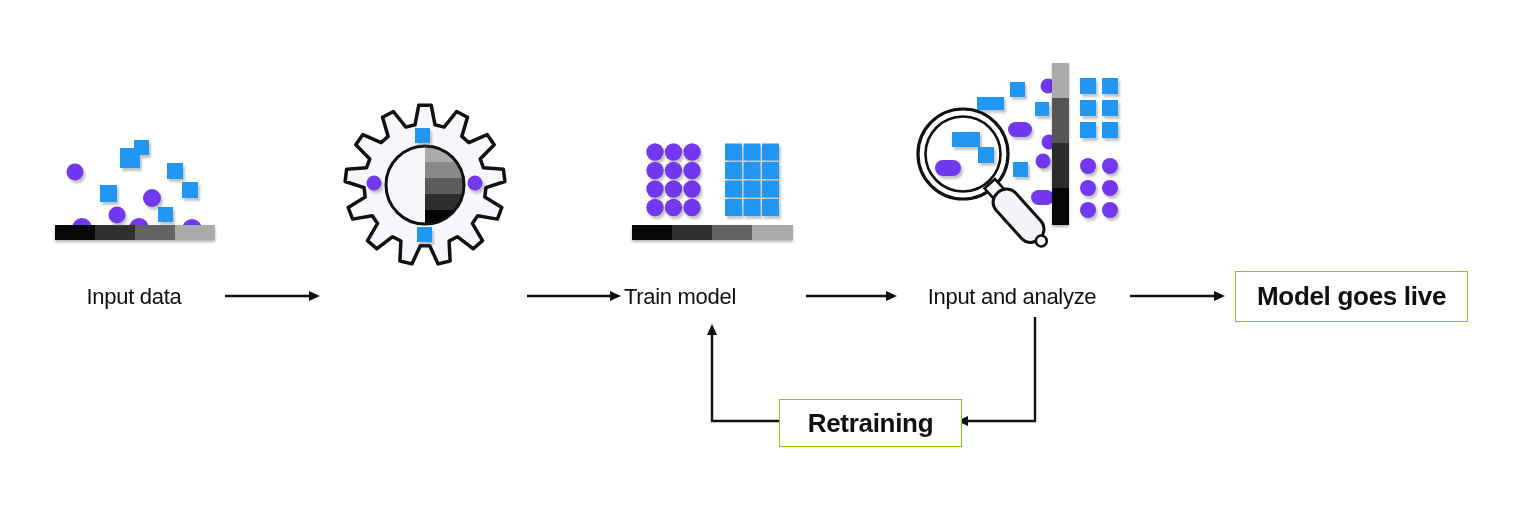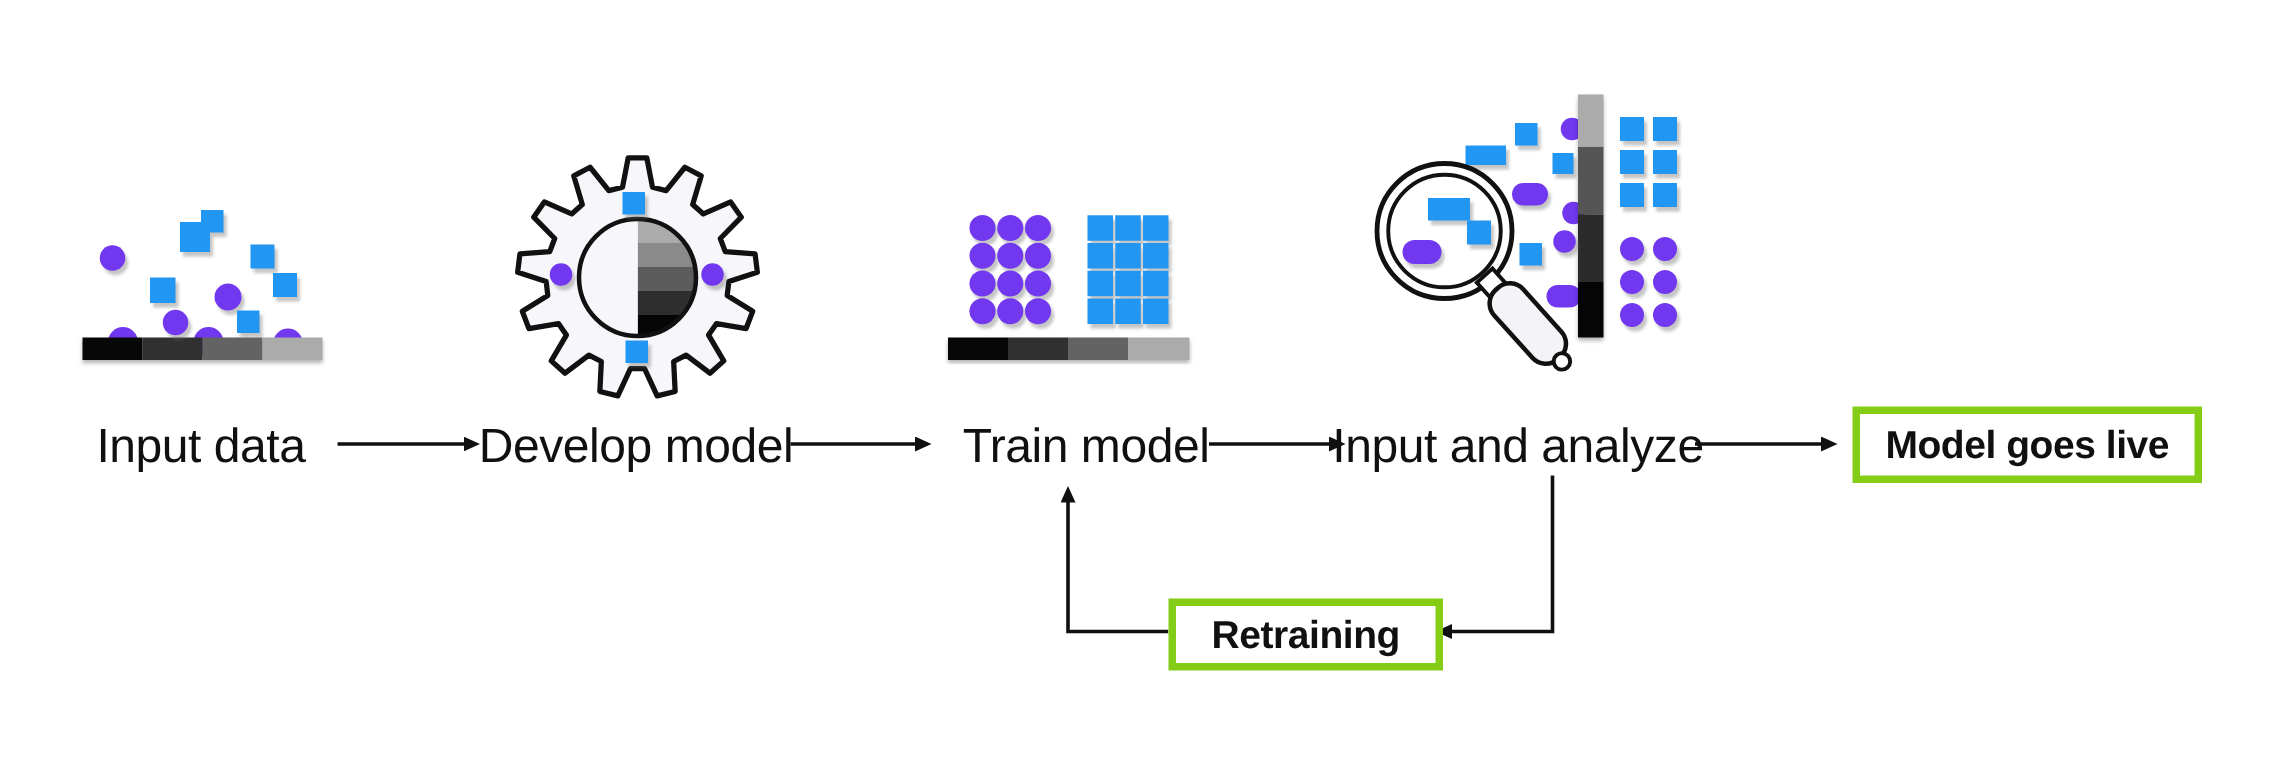--- a/index.html
+++ b/index.html
@@ -5,24 +5,24 @@
   html,body{margin:0;padding:0;background:#ffffff;}
   .canvas{
     position:relative;width:1526px;height:515px;background:#ffffff;overflow:hidden;
     font-family:"Liberation Sans",sans-serif;color:#101010;
   }
   .icon{position:absolute;}
   .sh{filter:drop-shadow(2px 3px 1px rgba(110,110,110,0.40));}
   .barsh{filter:drop-shadow(0 2px 1.5px rgba(0,0,0,0.30));}
   .stage-label{
     position:absolute;top:282px;transform:translateX(-50%);
-    font-size:32px;line-height:30px;letter-spacing:-0.3px;white-space:nowrap;color:#101010;
+    font-size:22px;line-height:30px;letter-spacing:-0.3px;white-space:nowrap;color:#101010;
   }
   .flow-box{
-    position:absolute;box-sizing:border-box;background:#ffffff;border:5px solid #84cc16;
+    position:absolute;box-sizing:border-box;background:#ffffff;border:1px solid #84cc16;
     display:flex;align-items:center;justify-content:center;
     font-weight:bold;font-size:26px;letter-spacing:-0.3px;white-space:nowrap;color:#101010;
   }
   #box-live{left:1235px;top:271px;width:233px;height:51px;}
   #box-retraining{left:779px;top:399px;width:183px;height:48px;}
   #arrows{position:absolute;left:0;top:0;pointer-events:none;}
 </style>
 </head>
 <body>
 
@@ -173,22 +173,21 @@
       <path d="M225,296 H310" marker-end="url(#ah)"></path>
       <path d="M527,296 H611" marker-end="url(#ah)"></path>
       <path d="M806,296 H887" marker-end="url(#ah)"></path>
       <path d="M1130,296 H1215" marker-end="url(#ah)"></path>
       <path d="M1035,317 L1035,421 L967,421" marker-end="url(#ah)"></path>
       <path d="M779,421 L712,421 L712,334" marker-end="url(#ah)"></path>
     </g>
   </svg>
 
   <div class="stage-label" style="left:134px">Input data</div>
-  <div class="stage-label" style="left:424px">Develop model</div>
-  <div class="stage-label" style="left:724px">Train model</div>
+  <div class="stage-label" style="left:680px">Train model</div>
   <div class="stage-label" style="left:1012px">Input and analyze</div>
 
   <div class="flow-box" id="box-live">
     <span>Model goes live</span>
   </div>
   <div class="flow-box" id="box-retraining">
     <span>Retraining</span>
   </div>
 
 </div>

